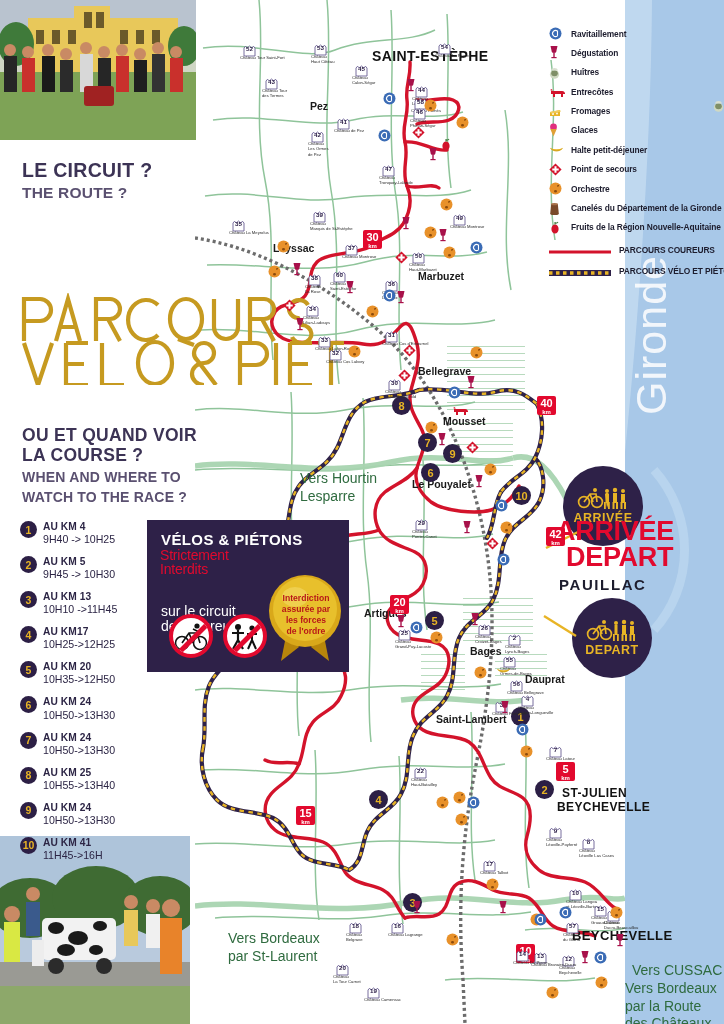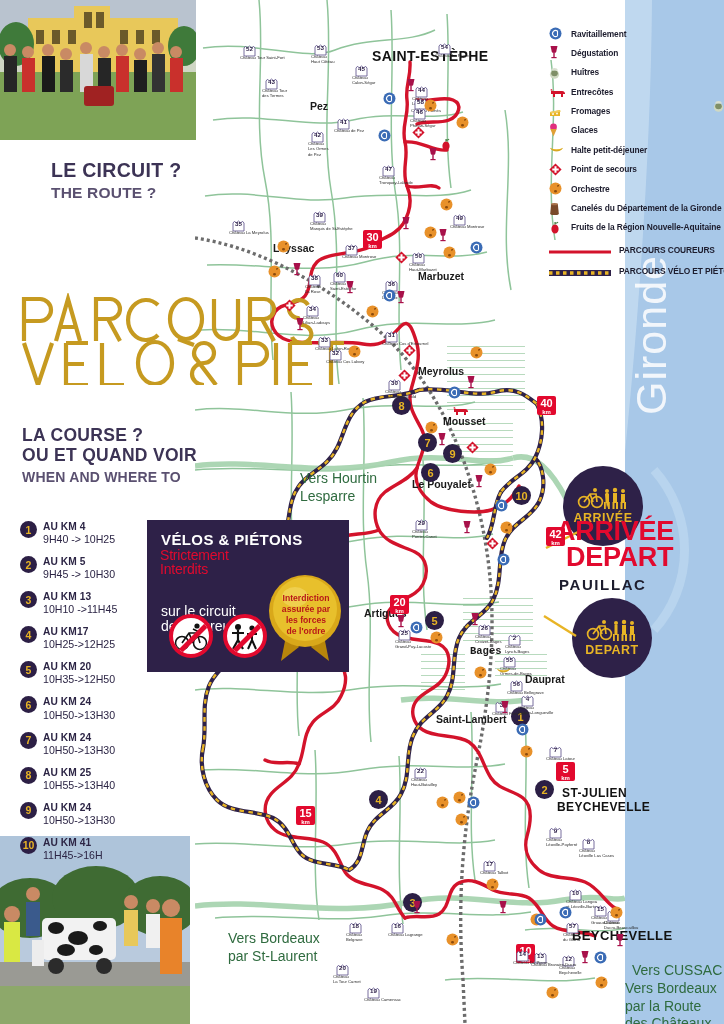--- a/index.html
+++ b/index.html
@@ -20,21 +20,21 @@
   }
 
   
   .map{position:absolute;left:195px;top:0;width:430px;height:1024px;}
   .map svg{position:absolute;left:0;top:0;}
 
   
   .photo-top{position:absolute;left:0;top:0;width:196px;height:140px;overflow:hidden;}
   .photo-bot{position:absolute;left:0;top:836px;width:190px;height:188px;overflow:hidden;}
 
-  .circuit-block{position:absolute;left:22px;top:159px;width:180px;margin-left:29px;}
+  .circuit-block{position:absolute;left:22px;top:159px;width:180px;}
   .h-fr{font-size:19.5px;font-weight:bold;color:#3c3355;letter-spacing:.3px;line-height:1.15;}
   .h-en{font-size:15.5px;font-weight:bold;color:#5a5070;letter-spacing:.2px;margin-top:3px;}
   .bullet{font-size:13.5px;color:#3c3355;margin-top:9px;line-height:1.3;}
   .bullet .gt{display:inline-block;width:12px;}
 
   .title-art{position:absolute;left:18px;top:293px;width:330px;height:90px;}
 
   .watch-block{position:absolute;left:22px;top:425px;width:190px;}
   .watch-block .h-fr{font-size:17.5px;}
   .watch-block .h-en{font-size:14px;margin-top:4px;}
@@ -341,23 +341,24 @@
         <path d="M222,92 L222,50 L238,50 a11,11 0 0 1 0,22 L222,72"></path>
         <path d="M258,50 L258,92"></path>
         <path d="M272,50 L272,92 L294,92 M272,71 L290,71 M272,50 L294,50"></path>
         <path d="M300,50 L326,50 M313,50 L313,92"></path>
         <path d="M332,70 a17,21 0 1 0 34,0 a17,21 0 1 0 -34,0"></path>
       </g>
     </svg>
   </div>
 
   <div class="watch-block">
+    <div class="h-fr">OU ET QUAND VOIR</div>
     <div class="h-fr">LA COURSE ?</div>
-    <div class="h-fr">OU ET QUAND VOIR</div>
     <div class="h-en">WHEN AND WHERE TO</div>
+    <div class="h-en">WATCH TO THE RACE ?</div>
   </div>
 
   <div class="pts" id="points-list">
       <div class="pt">
         <div class="pt-badge">1</div>
         <div class="pt-txt">
           <div>AU KM 4</div>
           <div class="t2">9H40 -&gt; 10H25</div>
         </div>
       </div>
@@ -632,25 +633,25 @@
   </div>
 
   <div class="mtext" id="map-overlay">
       <div class="town" style="left: 372px; top: 48px; font-size: 14px; letter-spacing: 0.4px;">SAINT-ESTÈPHE</div>
       <div class="town" style="left: 572px; top: 928px; font-size: 13px; letter-spacing: 0.4px;">BEYCHEVELLE</div>
       <div class="town" style="left: 562px; top: 786px; font-size: 12px; letter-spacing: 0.4px;">ST-JULIEN</div>
       <div class="town" style="left: 557px; top: 800px; font-size: 12px; letter-spacing: 0.4px;">BEYCHEVELLE</div>
       <div class="vil" style="left: 310px; top: 100px;">Pez</div>
       <div class="vil" style="left: 273px; top: 242px;">Leyssac</div>
       <div class="vil" style="left: 418px; top: 270px;">Marbuzet</div>
-      <div class="vil" style="left: 418px; top: 365px;">Meyrolus</div>
+      <div class="vil" style="left: 418px; top: 365px;">Bellegrave</div>
       <div class="vil" style="left: 443px; top: 415px; text-align: center;">Mousset</div>
       <div class="vil" style="left: 412px; top: 478px;">Le Pouyalet</div>
       <div class="vil" style="left: 364px; top: 607px;">Artigues</div>
-      <div class="vil" style="left: 470px; top: 645px; font-family: Liberation Mono, monospace;">Bages</div>
+      <div class="vil" style="left: 470px; top: 645px;">Bages</div>
       <div class="vil" style="left: 525px; top: 673px;">Dauprat</div>
       <div class="vil" style="left: 436px; top: 713px;">Saint-Lambert</div>
       <div class="vers" style="left: 300px; top: 470px;">
         <div>Vers Hourtin</div>
         <div>Lesparre</div>
       </div>
       <div class="vers" style="left: 228px; top: 930px;">
         <div>Vers Bordeaux</div>
         <div>par St-Laurent</div>
       </div>

